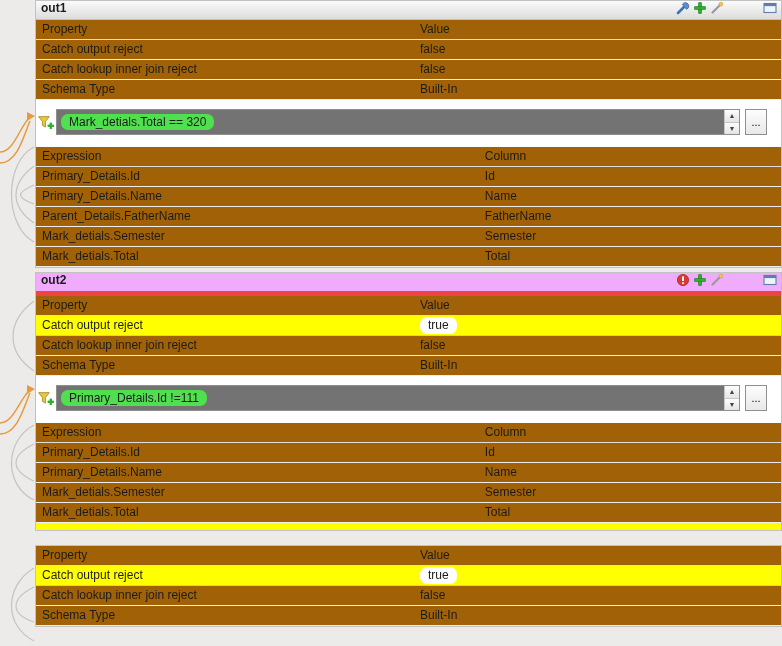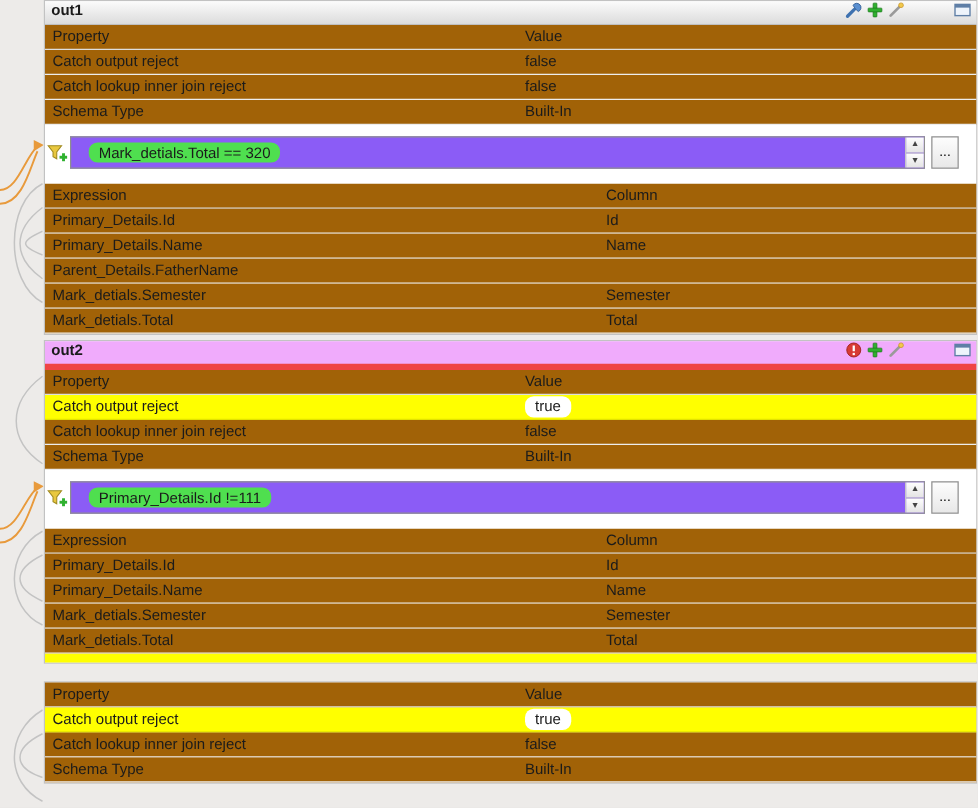--- a/index.html
+++ b/index.html
@@ -15,21 +15,21 @@
   .ficon{width:17px;height:17px;margin-right:2px;flex:0 0 auto;cursor:pointer}
   .trow{display:flex;height:19px;line-height:19px;border-bottom:1px solid #ededed;background:#a16207}
   .trow.head{border-bottom:1px solid #dedede}
   .trow.ylw{background:#ffff00;border-bottom:1px solid #e3e300}
   .c1{width:50.2%;padding-left:6px;overflow:hidden;white-space:nowrap}
   .c2{flex:1;padding-left:4px;overflow:hidden;white-space:nowrap}
   .expr{margin-top:12px}
   .expr .c1{width:58.9%}
   .hl-green{background:#ffffff;border-radius:7px;padding:0 8px;display:inline-block;line-height:17px;margin-top:0}
   .filter-bar{display:flex;align-items:center;margin:9px 14px 0 1px;height:26px}
-  .finput{flex:1;height:26px;box-sizing:border-box;border:1px solid #8f8f8f;background:#8b5cf6;display:flex;align-items:center;padding-left:14px;position:relative}
+  .finput{flex:1;height:26px;box-sizing:border-box;border:1px solid #8f8f8f;background:#737373;display:flex;align-items:center;padding-left:4px;position:relative}
   .fitext{background:#4fdf4f;border-radius:7px;padding:1px 8px}
   .spinner{position:absolute;right:0;top:0;bottom:0;width:14px;display:flex;flex-direction:column;border-left:1px solid #c6c6c6}
   .sp{flex:1;font-size:7px;line-height:11px;text-align:center;color:#444;background:linear-gradient(#fdfdfd,#e4e4e4);border-bottom:1px solid #c6c6c6;cursor:pointer;user-select:none}
   .sp:last-child{border-bottom:none}
   .dots{width:22px;height:26px;margin-left:5px;border:1px solid #8f8f8f;background:linear-gradient(#fdfdfd,#e8e8e8);font-size:11px;line-height:1;cursor:pointer;font-family:inherit;padding:0}
   .strip{height:7px;background:#ffff00}
 </style>
 </head>
 <body>
 
@@ -157,20 +157,21 @@
       <div class="trow">
         <div class="c1">Primary_Details.Id</div>
         <div class="c2">Id</div>
       </div>
       <div class="trow">
         <div class="c1">Primary_Details.Name</div>
         <div class="c2">Name</div>
       </div>
       <div class="trow">
         <div class="c1">Parent_Details.FatherName</div>
+        <div class="c2">FatherName</div>
       </div>
       <div class="trow">
         <div class="c1">Mark_detials.Semester</div>
         <div class="c2">Semester</div>
       </div>
       <div class="trow">
         <div class="c1">Mark_detials.Total</div>
         <div class="c2">Total</div>
       </div>
     </div>

